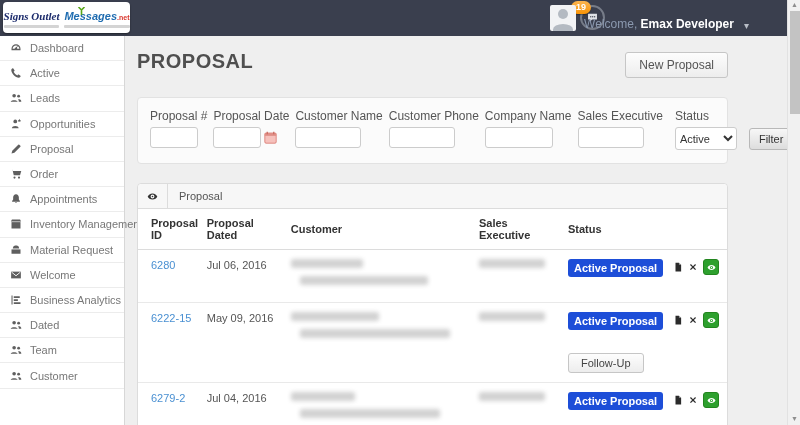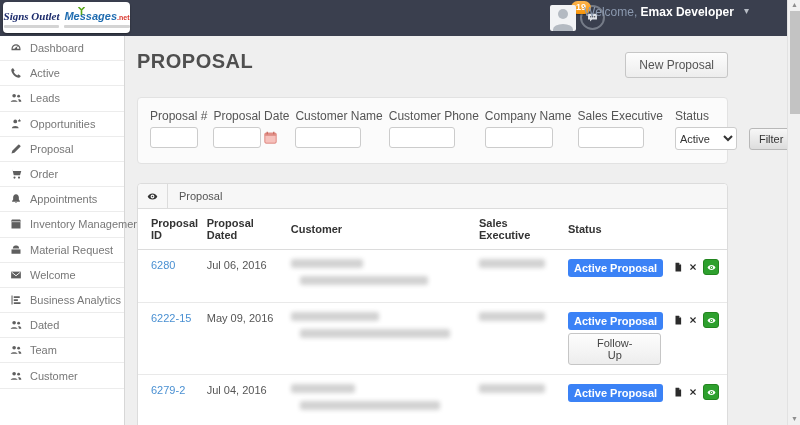--- a/index.html
+++ b/index.html
@@ -14,21 +14,21 @@
   .brand1-text { font-family:"Liberation Serif", serif; font-weight:bold; font-style:italic; font-size:11px; color:#1b2a6b; white-space:nowrap; }
   .brand2-text { font-weight:bold; font-style:italic; font-size:11px; color:#1f6cb0; white-space:nowrap; }
   .brand2-net { color:#d9342b; font-size:7px; font-style:normal; font-weight:bold; }
   .tag-bar { display:block; height:3px; background:#d4d4d4; border-radius:1px; margin-top:2px; }
   .leaf { position:absolute; top:-5px; left:13px; }
 
   .notif { position:absolute; right:181px; top:5px; width:26px; height:26px; cursor:pointer; }
   .notif-circle { width:25px; height:25px; border:2px solid #767c88; border-radius:50%; display:flex; align-items:center; justify-content:center; }
   .notif-badge { position:absolute; top:-4px; left:-9px; background:linear-gradient(#fbb450,#f89406); border-radius:9px;
                  color:#fff; font-size:9px; font-weight:bold; padding:1px 5px 2px; box-shadow:0 1px 1px rgba(0,0,0,.3); }
-  .user-menu { position:absolute; right:38px; top:5px; display:flex; align-items:flex-start; gap:8px; font-size:12px; cursor:pointer; }
+  .user-menu { position:absolute; right:38px; top:5px; display:flex; align-items:flex-end; gap:8px; font-size:12px; cursor:pointer; }
   .avatar { width:26px; height:26px; background:#f2f3f5; border-radius:2px; position:relative; overflow:hidden; }
   .avatar:before { content:""; position:absolute; top:4px; left:8px; width:10px; height:10px; border-radius:50%; background:#b4bac2; }
   .avatar:after  { content:""; position:absolute; bottom:-4px; left:3px; width:20px; height:11px; border-radius:50% 50% 0 0; background:#b4bac2; }
   .welcome-prefix { color:#8b99af; }
   .user-name { color:#fff; font-weight:bold; }
   .caret-down { color:#b8bdc6; font-size:10px; margin-left:2px; }
 
   
   .sidebar { position:absolute; left:0; top:36px; bottom:0; width:125px; background:#fff; border-right:1px solid #d7d7d7; }
   .side-item { display:flex; align-items:center; gap:8px; padding:6px 8px 6px 10px; height:25.2px;
@@ -66,23 +66,23 @@
   table { width:100%; border-collapse:collapse; font-size:11px; table-layout:fixed; }
   th { text-align:left; font-weight:bold; color:#333; padding:8px 6px; border-bottom:1px solid #dcdcdc; }
   td { padding:9px 6px; vertical-align:top; border-bottom:1px solid #e9e9e9; height:53px; }
   .col-id { width:62px; padding-left:13px; } .col-date { width:83px; } .col-cust { width:186px; }
   .col-se { width:88px; } .col-status { width:99px; } .col-act { width:64px; }
   td.col-id, th.col-id { padding-left:13px; }
   .id-link { color:#4a90d2; text-decoration:none; cursor:pointer; }
   .cell-date { color:#555; }
   .blur-bar { height:9px; border-radius:2px; background:#d2d2d2; filter:blur(2px); margin-bottom:8px; }
   .blur-indent { margin-left:9px; }
-  .status-badge { display:inline-block; background:#3b82f6; color:#fff; font-weight:bold; font-size:11px;
+  .status-badge { display:inline-block; background:#1d4ed8; color:#fff; font-weight:bold; font-size:11px;
                   padding:3px 6px; border-radius:3px; white-space:nowrap; }
-  .btn-followup { font-size:11px; padding:3px 28px; margin-top:3px; color:#444; }
+  .btn-followup { font-size:11px; padding:3px 12px; margin-top:23px; color:#444; }
   .actions { white-space:nowrap; text-align:right; padding-right:9px; }
   .act-icon { display:inline-flex; vertical-align:middle; margin-left:5px; color:#2b2b2b; cursor:pointer; }
   .eye-btn { display:inline-flex; align-items:center; justify-content:center; width:16px; height:16px; margin-left:5px;
              background:#2ea02e; border:1px solid #23851f; border-radius:3px; color:#fff; vertical-align:middle; cursor:pointer; }
 
   
   .scrollbar { position:absolute; right:0; top:0; width:13px; height:100%; background:#f1f1f1; border-left:1px solid #e2e2e2; }
   .sb-thumb { position:absolute; left:1.5px; top:11px; width:10px; height:103px; background:#c3c3c3; }
   .sb-arrow { position:absolute; left:0; width:13px; text-align:center; color:#8e8e8e; font-size:7px; line-height:10px; cursor:pointer; }
   .sb-up { top:0; } .sb-down { bottom:1px; }

